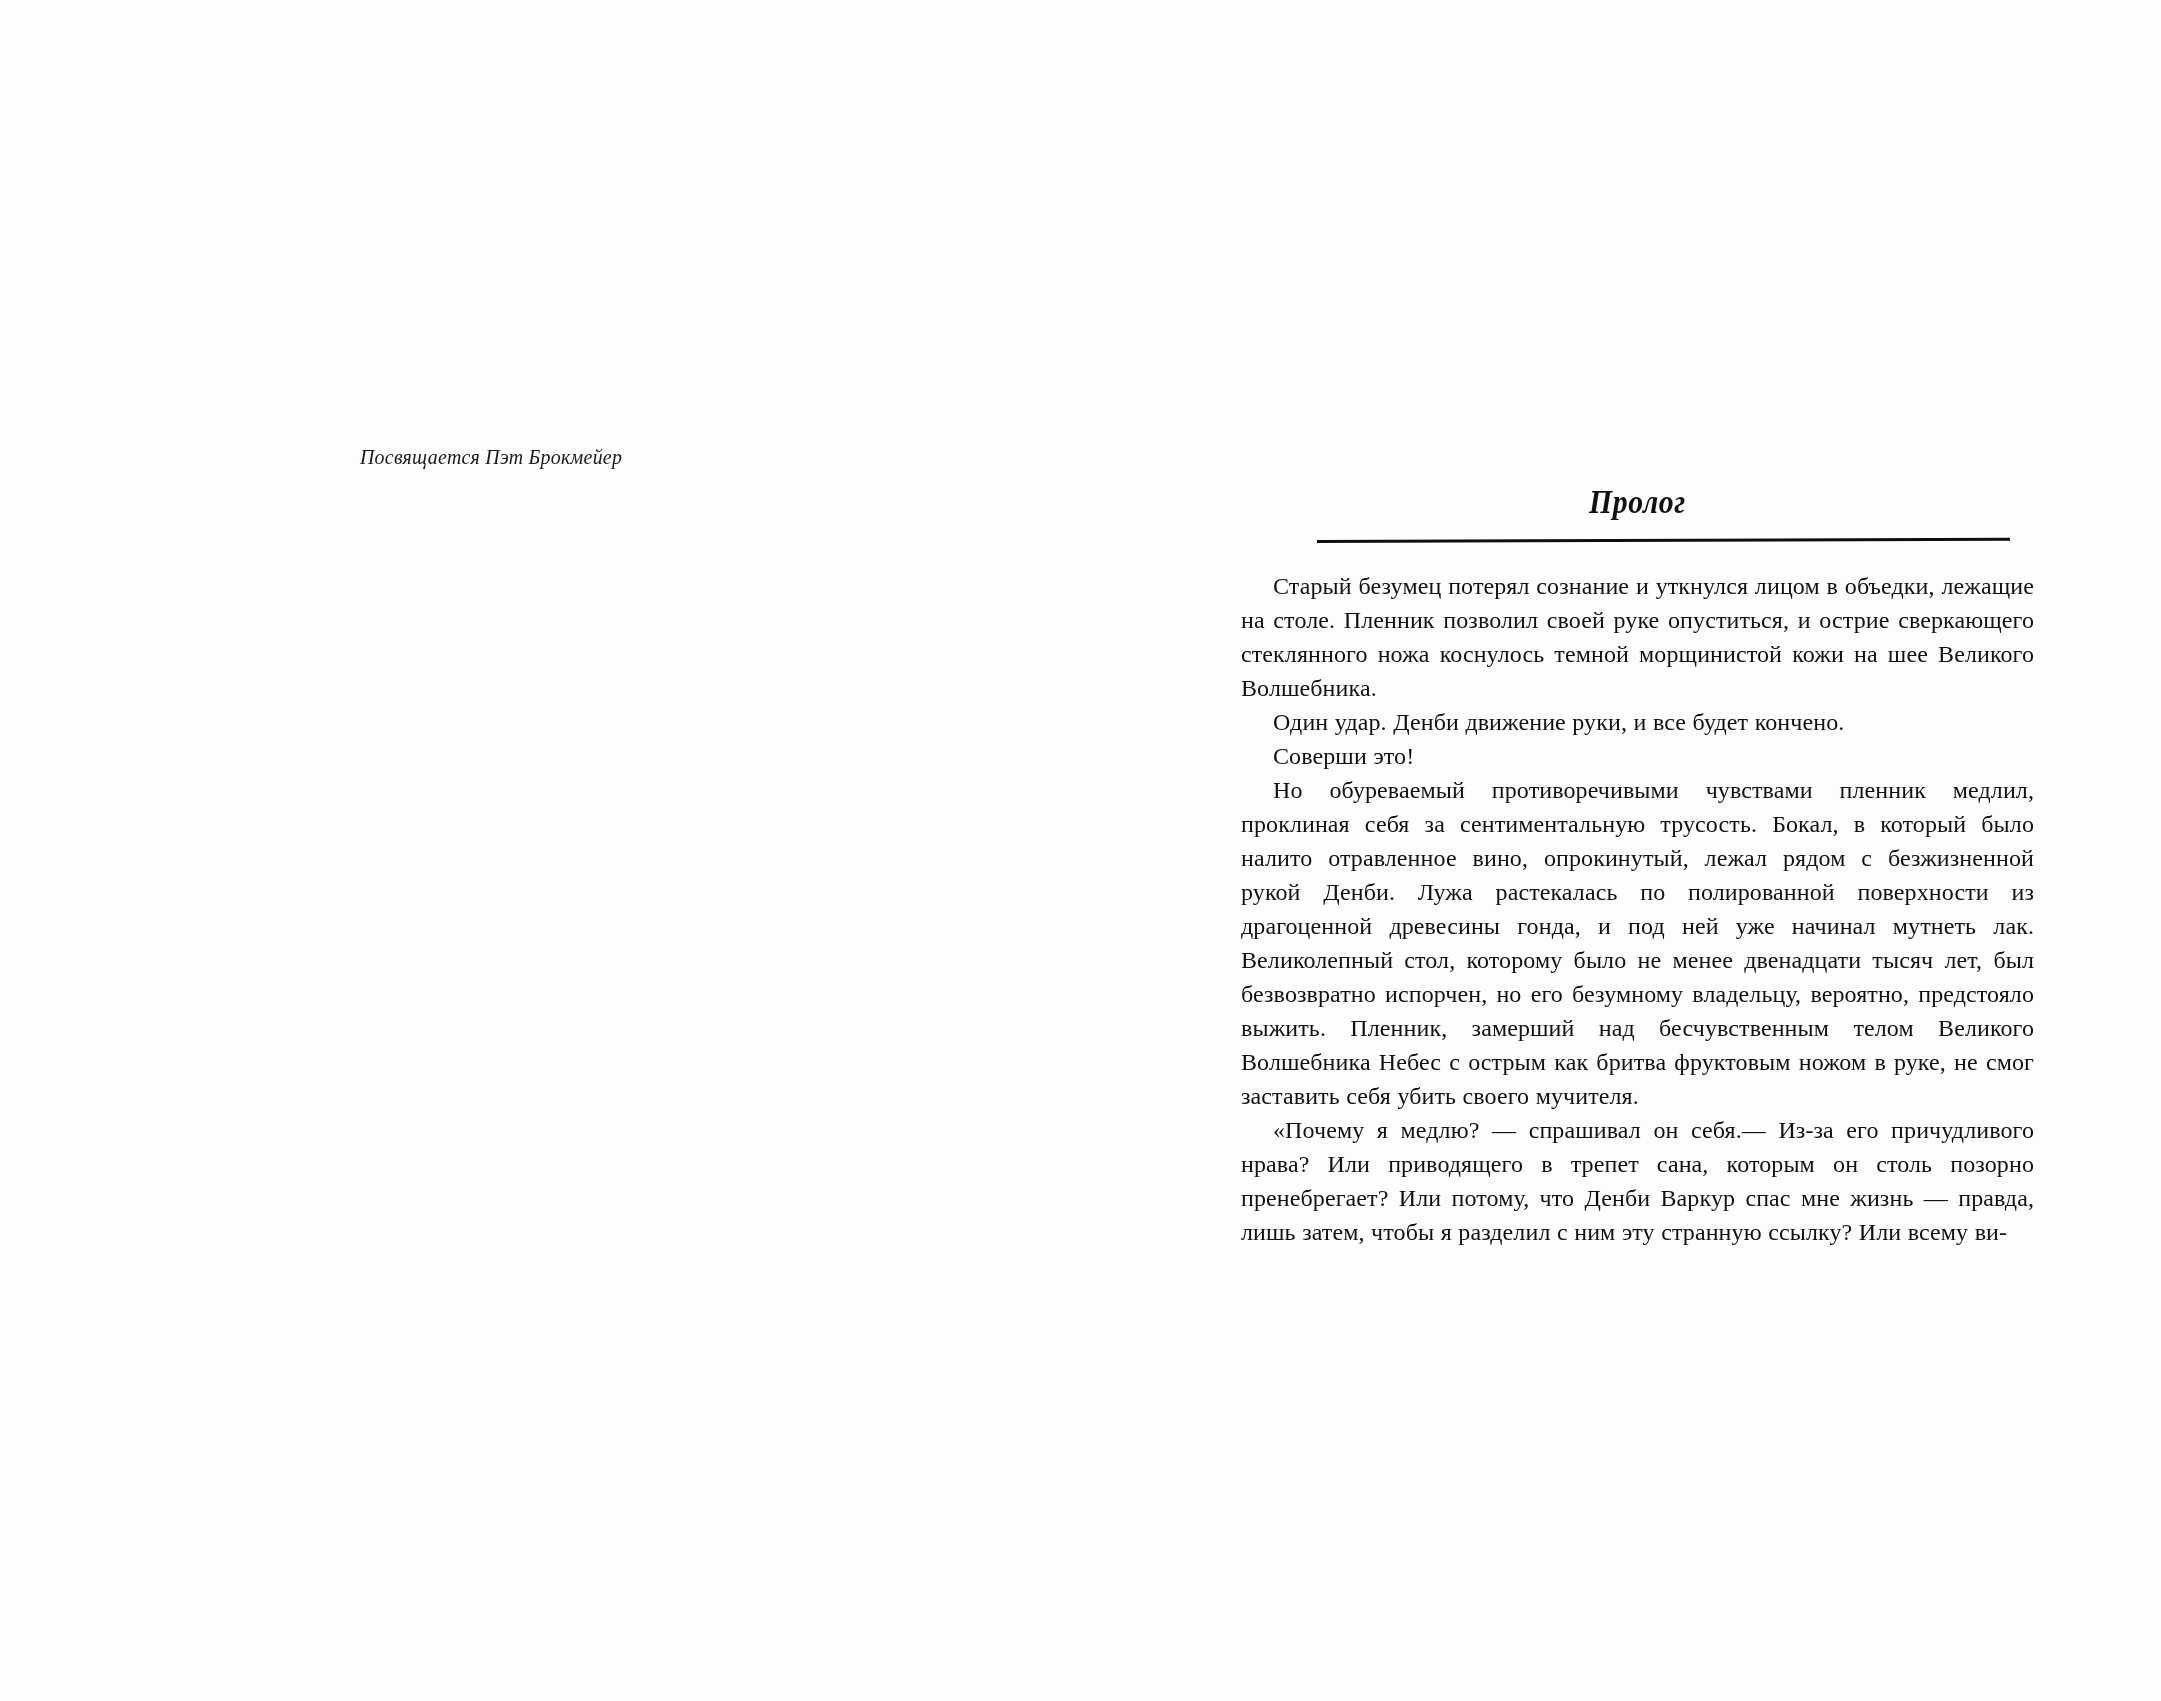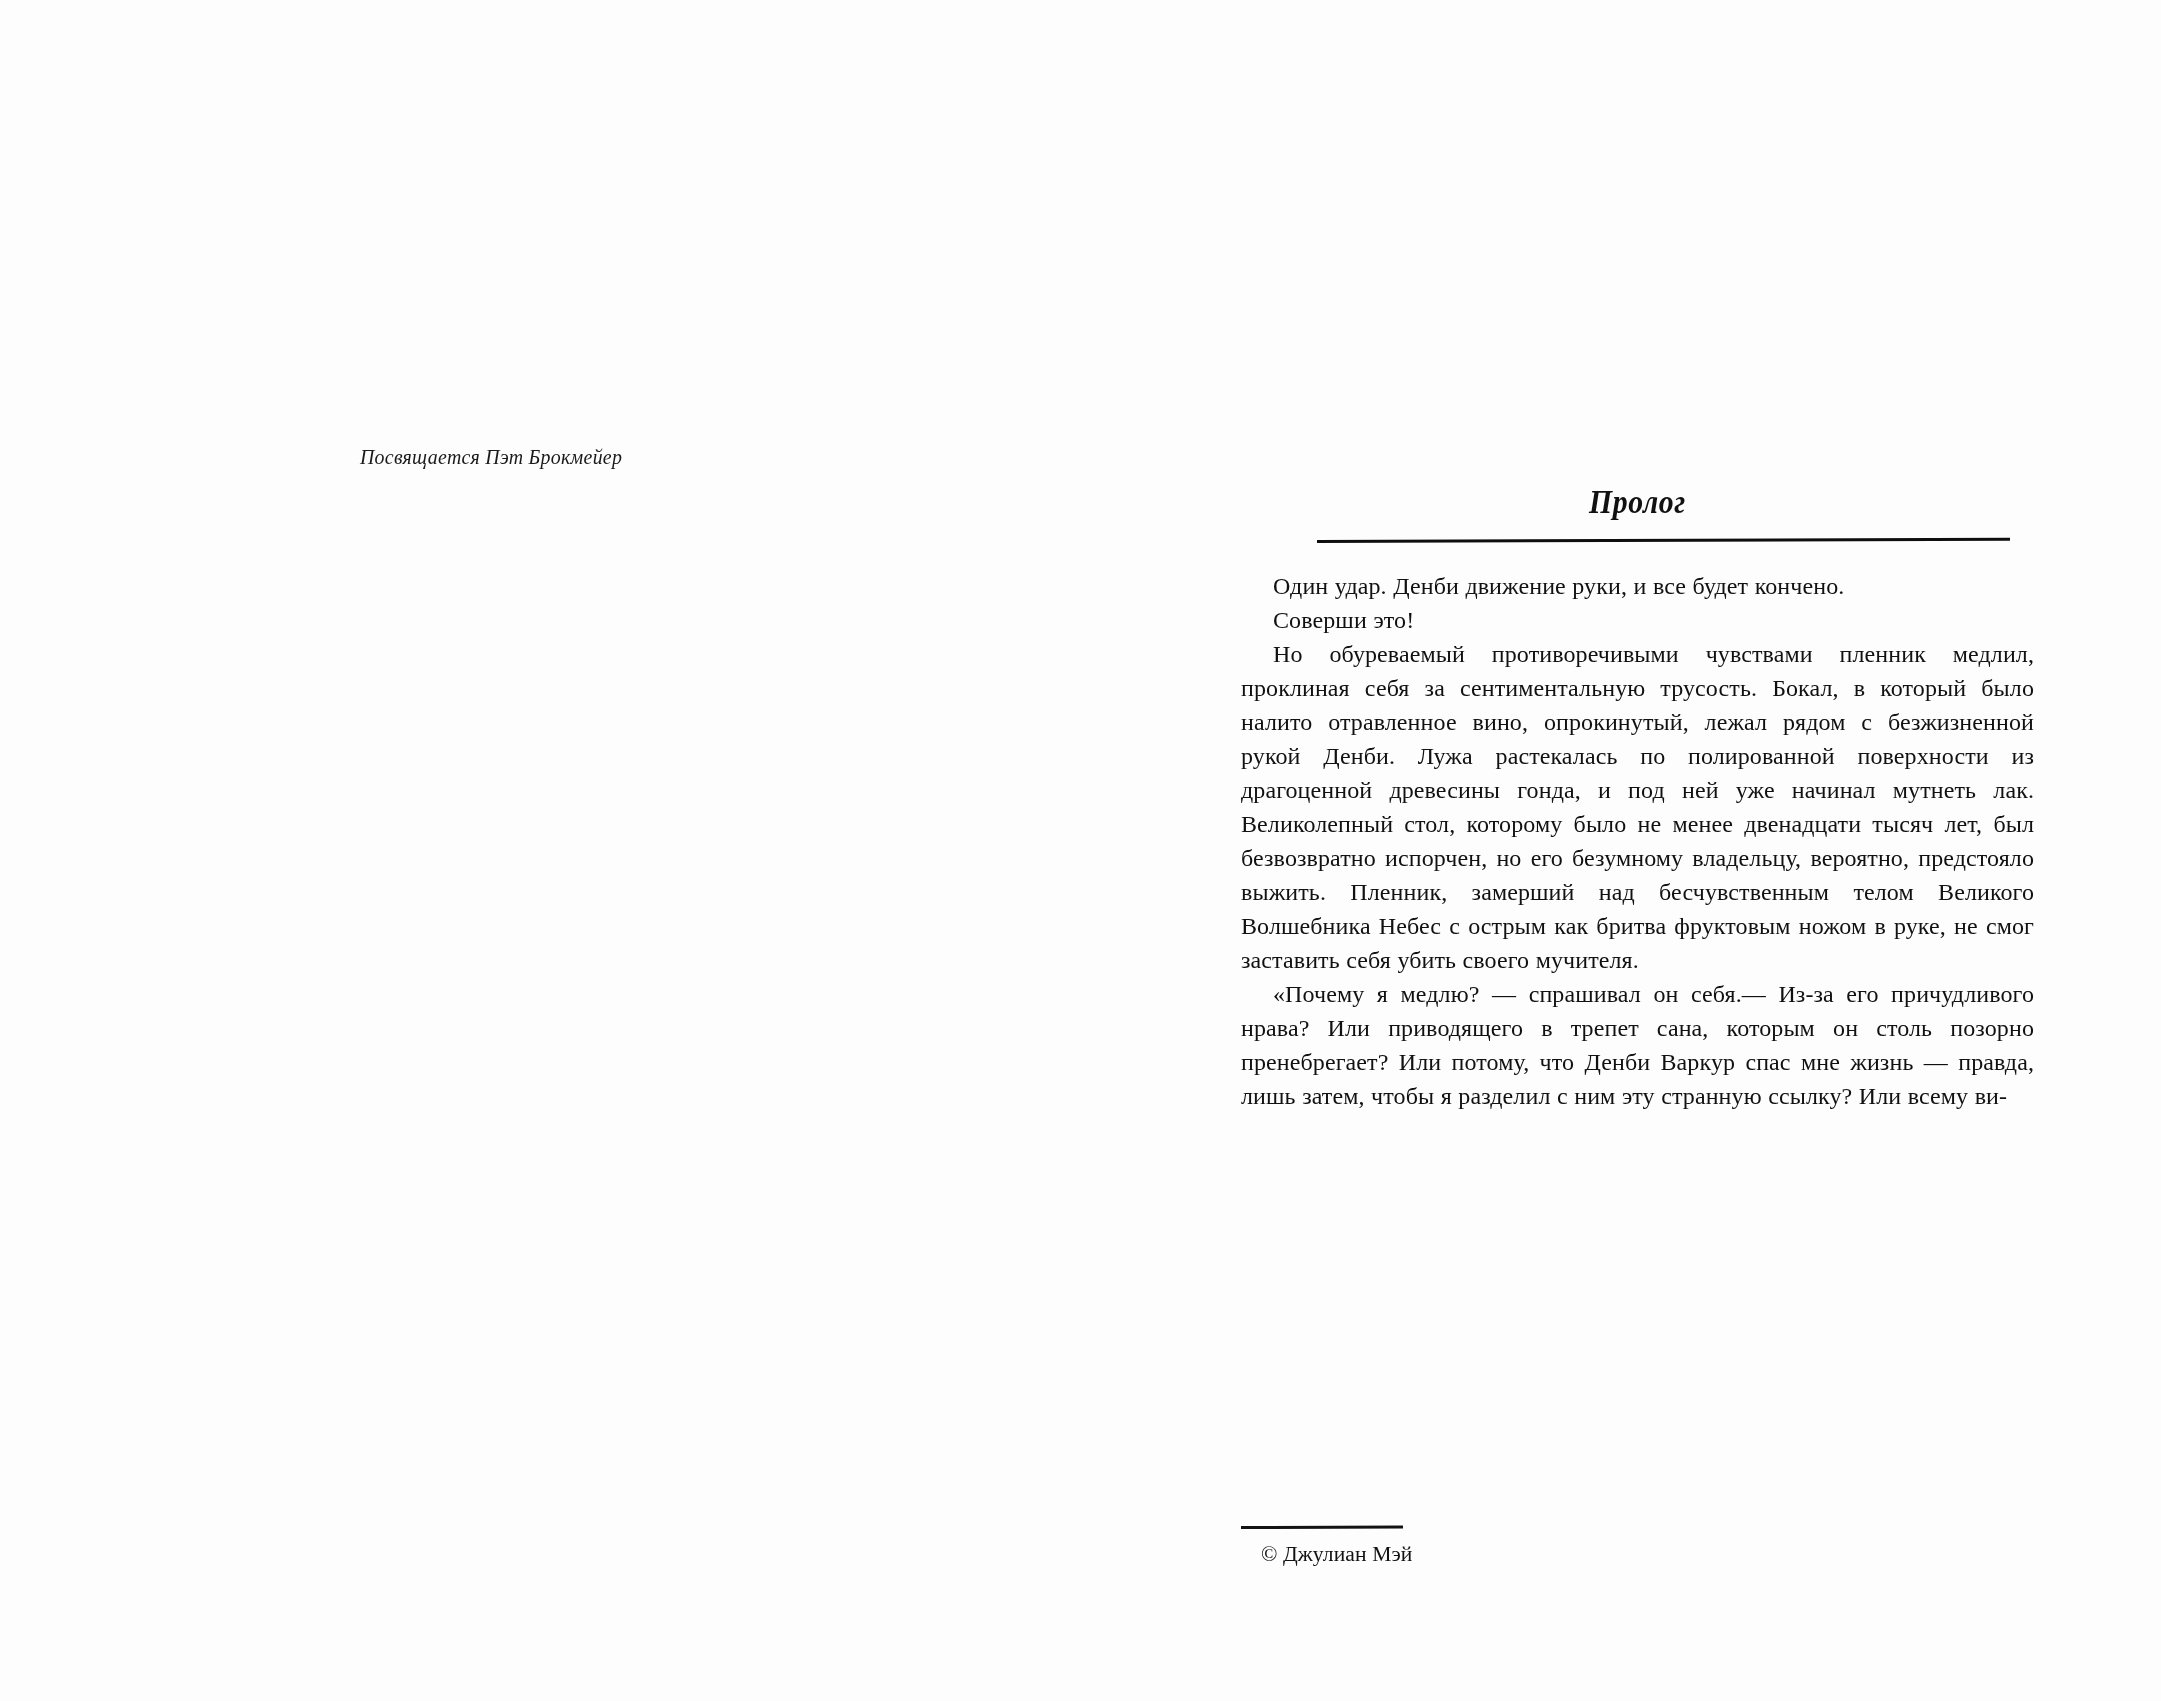--- a/index.html
+++ b/index.html
@@ -145,28 +145,25 @@
 
   <div class="page-right">
 
     <div class="text-column">
 
       <h1 class="chapter-title">Пролог</h1>
 
       <hr class="title-rule">
 
       <div class="body-text">
+        <p>Старый безумец потерял сознание и уткнулся лицом в объедки, лежащие на столе. Пленник позволил своей руке опуститься, и острие сверкающего стеклянного ножа коснулось темной морщинистой кожи на шее Великого Волшебника.</p>
         <p>Один удар. Денби движение руки, и все будет кончено.</p>
         <p class="italic-line">Соверши это!</p>
         <p>Но обуреваемый противоречивыми чувствами пленник медлил, проклиная себя за сентиментальную трусость. Бокал, в который было налито отравленное вино, опрокинутый, лежал рядом с безжизненной рукой Денби. Лужа растекалась по полированной поверхности из драгоценной древесины гонда, и под ней уже начинал мутнеть лак. Великолепный стол, которому было не менее двенадцати тысяч лет, был безвозвратно испорчен, но его безумному владельцу, вероятно, предстояло выжить. Пленник, замерший над бесчувственным телом Великого Волшебника Небес с острым как бритва фруктовым ножом в руке, не смог заставить себя убить своего мучителя.</p>
         <p>«Почему я медлю? — спрашивал он себя.— Из-за его причудливого нрава? Или приводящего в трепет сана, которым он столь позорно пренебрегает? Или потому, что Денби Варкур спас мне жизнь — правда, лишь затем, чтобы я разделил с ним эту странную ссылку? Или всему ви-</p>
       </div>
     </div>
 
-    <div class="footnote">
-      <hr class="footnote-rule">
-      <p class="footnote-text">© Джулиан Мэй</p>
-    </div>
 
 
   </div>
 </div>
 
 
 </body></html>

